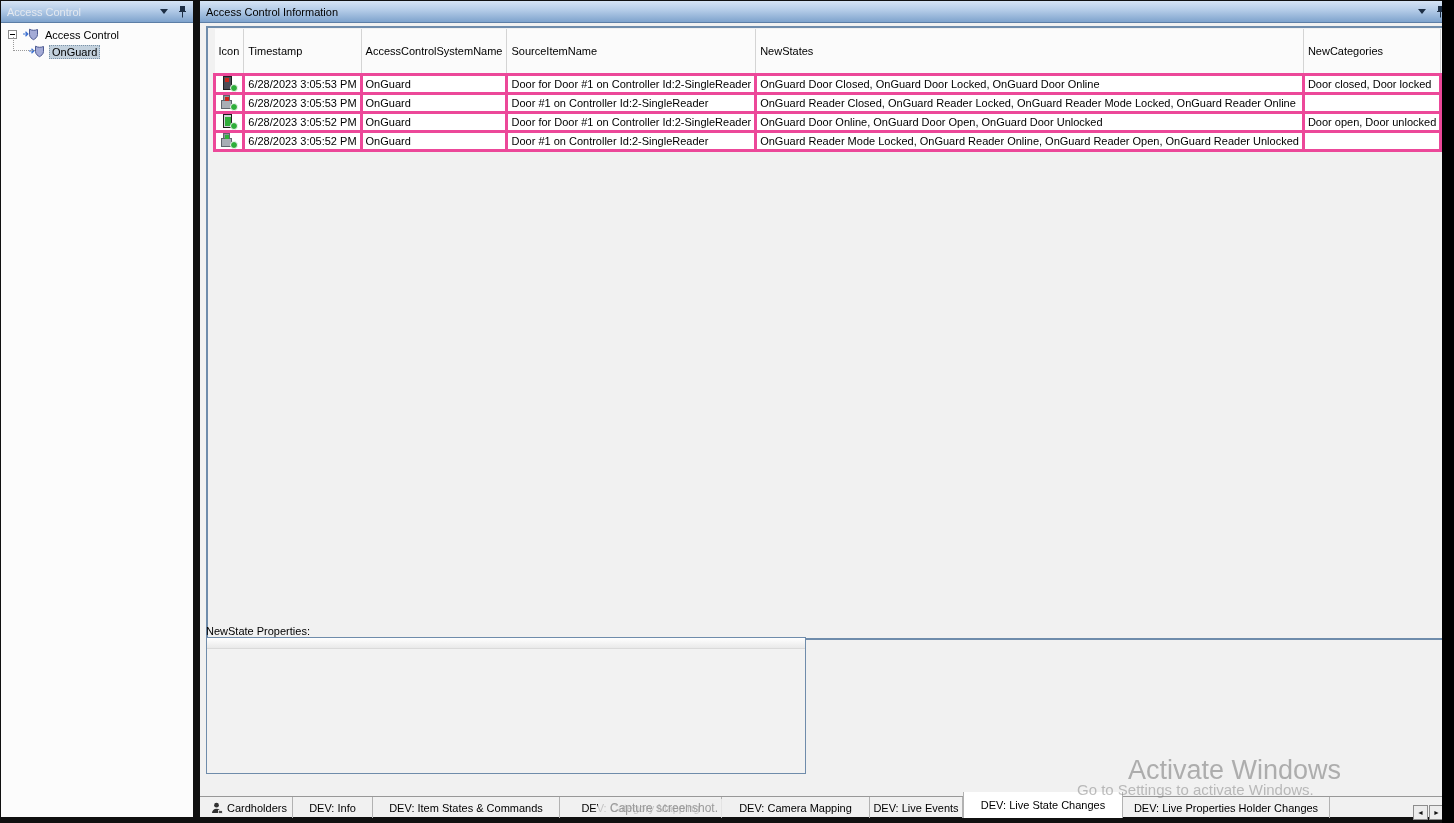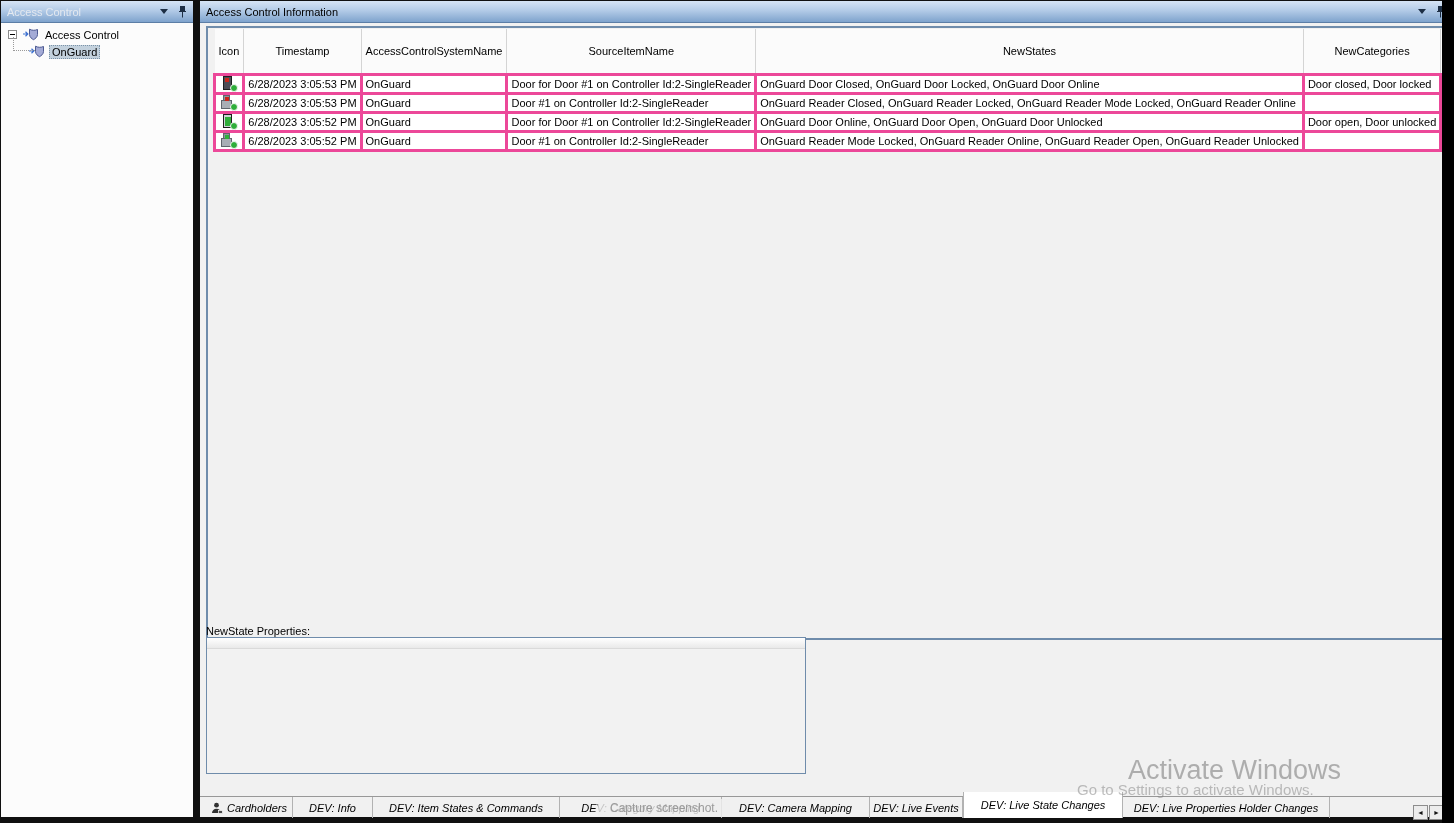--- a/index.html
+++ b/index.html
@@ -28,21 +28,21 @@
     border-left:1px dotted #9a9a9a; border-bottom:1px dotted #9a9a9a; }
 
   
   .main { position:absolute; left:200px; top:1px; width:1251px; height:816px; background:#f1f1f1; }
   .main .ph-title { color:#000; }
 
   .table-container { position:absolute; left:6px; top:25px; width:1243px; height:614px;
     border:2px solid #6f8cab; background:#f1f1f1; }
 
   table.grid { border-collapse:collapse; margin:1px 0 0 5px; table-layout:fixed; }
-  .grid th { font-weight:normal; text-align:center; background:#fbfbfb; height:18px;
+  .grid th { font-weight:normal; text-align:left; background:#fbfbfb; height:18px;
     padding:16px 4px; border-right:1px solid #d4d4d4; white-space:nowrap; overflow:hidden; }
   .grid th:last-child { border-right:none; }
   .grid td { background:#fff; border:3px solid #ec4899; height:18px; padding:0 3px;
     white-space:nowrap; overflow:hidden; }
   .col-icon { width:26px; } .col-ts { width:116px; } .col-sys { width:146px; }
   .col-src { width:249px; } .col-st { width:544px; } .col-cat { width:134px; } .col-blank { width:8px; }
   .cell-icon { text-align:center; }
 
   
   .evt-icon { position:relative; width:18px; height:16px; display:inline-block; vertical-align:middle; }
@@ -63,21 +63,21 @@
   .props-label { position:absolute; left:6px; top:624px; }
   .props-box { position:absolute; left:6px; top:636px; width:600px; height:137px;
     border:1px solid #6f8cab; background:#f2f2f2; }
   .props-box .props-header-strip { height:11px; background:linear-gradient(180deg,#ffffff,#e9e9e9);
     border-bottom:1px solid #dadada; }
 
   
   .tabstrip { position:absolute; left:0; top:795px; width:1251px; height:21px; background:#f1f1f1;
     border-top:1px solid #989898; display:flex; padding-left:6px; }
   .tab { height:21px; display:flex; align-items:center; justify-content:center; gap:4px;
-    border-right:1px solid #b2b2b2; white-space:nowrap; overflow:hidden;font-style:italic; }
+    border-right:1px solid #b2b2b2; white-space:nowrap; overflow:hidden; }
   .tab.selected { background:#ffffff; height:26px; margin-top:-5px; border-left:1px solid #b2b2b2;
     border-right:1px solid #b2b2b2; z-index:3; position:relative; }
   .tab .person-icon svg { display:block; }
   .tab-scroll { position:absolute; right:7px; top:8px; display:flex; gap:1px; }
   .tab-scroll .sbtn { width:15px; height:15px; background:#ececec; border:1px solid #8d8d8d;
     display:flex; align-items:center; justify-content:center; font-size:7px; color:#111; }
 
   
   .capture-tip { position:absolute; left:598px; top:799px; width:132px; height:18px; z-index:5;
     background:rgba(238,238,238,0.82); color:#9a9a9a; font-size:12px; display:flex; align-items:center;

